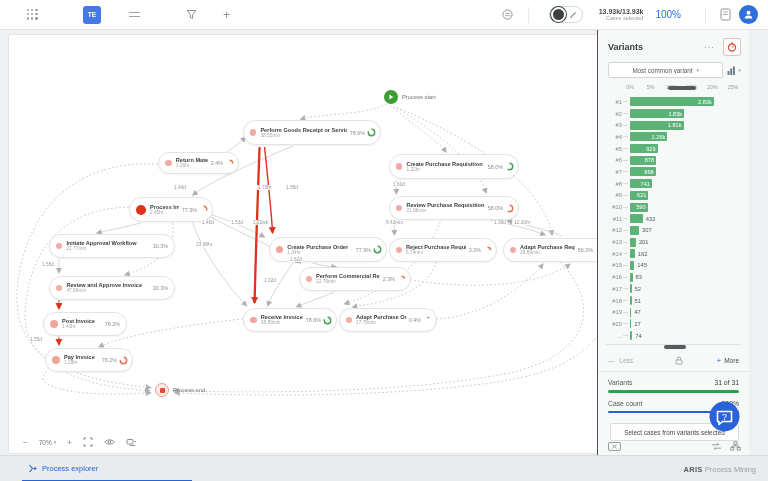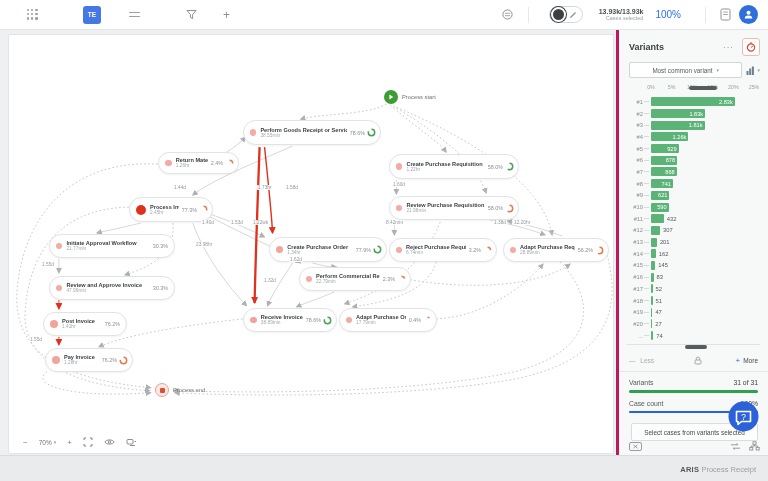--- a/index.html
+++ b/index.html
@@ -35,21 +35,21 @@
   .elabel{position:absolute;font-size:4.8px;color:#94999c;background:rgba(255,255,255,.9);padding:0 1px;white-space:nowrap;}
   .terminal{position:absolute;display:flex;align-items:center;gap:4px;}
   .tlabel{font-size:5.8px;color:#6f7477;white-space:nowrap;}
   .start-c{width:14px;height:14px;border-radius:50%;background:#3f9c35;display:flex;align-items:center;justify-content:center;}
   .end-c{width:14px;height:14px;border-radius:50%;background:#fbe9e4;border:1.5px solid #e8a08f;display:flex;align-items:center;justify-content:center;box-sizing:border-box;}
   .end-sq{width:5px;height:5px;background:#d94f38;border-radius:1px;}
   .cv-toolbar{position:absolute;left:14px;bottom:6px;display:flex;align-items:center;gap:11px;color:#7d8286;font-size:8px;}
   .cv-toolbar .zoomtxt{font-size:6.5px;color:#6f7477;display:flex;align-items:center;gap:2px;}
   .chev{font-size:5px;color:#9aa0a4;}
   
-  .vpanel{position:absolute;left:616px;top:30px;width:152px;height:425px;background:#f7f8f8;border-left:3px solid #be185d;box-sizing:border-box;}
+  .vpanel{position:absolute;left:597px;top:30px;width:152px;height:425px;background:#f7f8f8;border-left:1px solid #be185d;box-sizing:border-box;}
   .vhead{display:flex;align-items:center;margin:8px 8px 0 10px;}
   .vtitle{font-size:9px;font-weight:bold;color:#3a3f42;flex:1;}
   .vdots{color:#8d9296;font-size:8px;letter-spacing:1px;margin-right:8px;}
   .gauge-btn{width:16px;height:16px;border:1px solid #eabcb2;border-radius:3px;background:#fff;display:flex;align-items:center;justify-content:center;}
   .vcontrols{display:flex;align-items:center;margin:6px 8px 0 10px;gap:4px;}
   .vselect{flex:1;height:14px;border:1px solid #d2d5d7;border-radius:2px;background:#fff;display:flex;align-items:center;justify-content:center;gap:4px;font-size:6.3px;color:#55595c;}
   .sortbox{display:flex;align-items:center;gap:2px;}
   .vaxis{position:relative;height:9px;margin-top:6px;}
   .vaxis span{position:absolute;font-size:5.3px;color:#9aa0a4;width:18px;text-align:center;}
   .topthumb{position:absolute;left:70px;top:56px;width:28px;height:3.5px;background:#575b5e;border-radius:2px;z-index:3;}
@@ -619,14 +619,20 @@
           <rect x="4" y="0.8" width="3" height="2.6"></rect>
           <rect x="0.8" y="6.4" width="3" height="2.6"></rect>
           <rect x="7.2" y="6.4" width="3" height="2.6"></rect>
           <path d="M5.5,3.4v1.6M5.5,5H2.3v1.4M5.5,5h3.2v1.4"></path>
         </svg>
     </div>
   </div>
 </div>
 
 <div class="botbar">
-  <div class="brand"><b>ARIS</b><span> Process Receipt</span></div>
+  <div class="petab">
+    <svg width="9" height="9" viewBox="0 0 9 9" fill="none" stroke="#2464d4" stroke-width="1.1">
+        <path d="M1.5,1l3,3.5-3,3.5M5.5,4.5h3M7,3v3"></path>
+      </svg>
+    <span>Process explorer</span>
+  </div>
+  <div class="brand"><b>ARIS</b><span> Process Mining</span></div>
 </div>
 
 </body></html>

